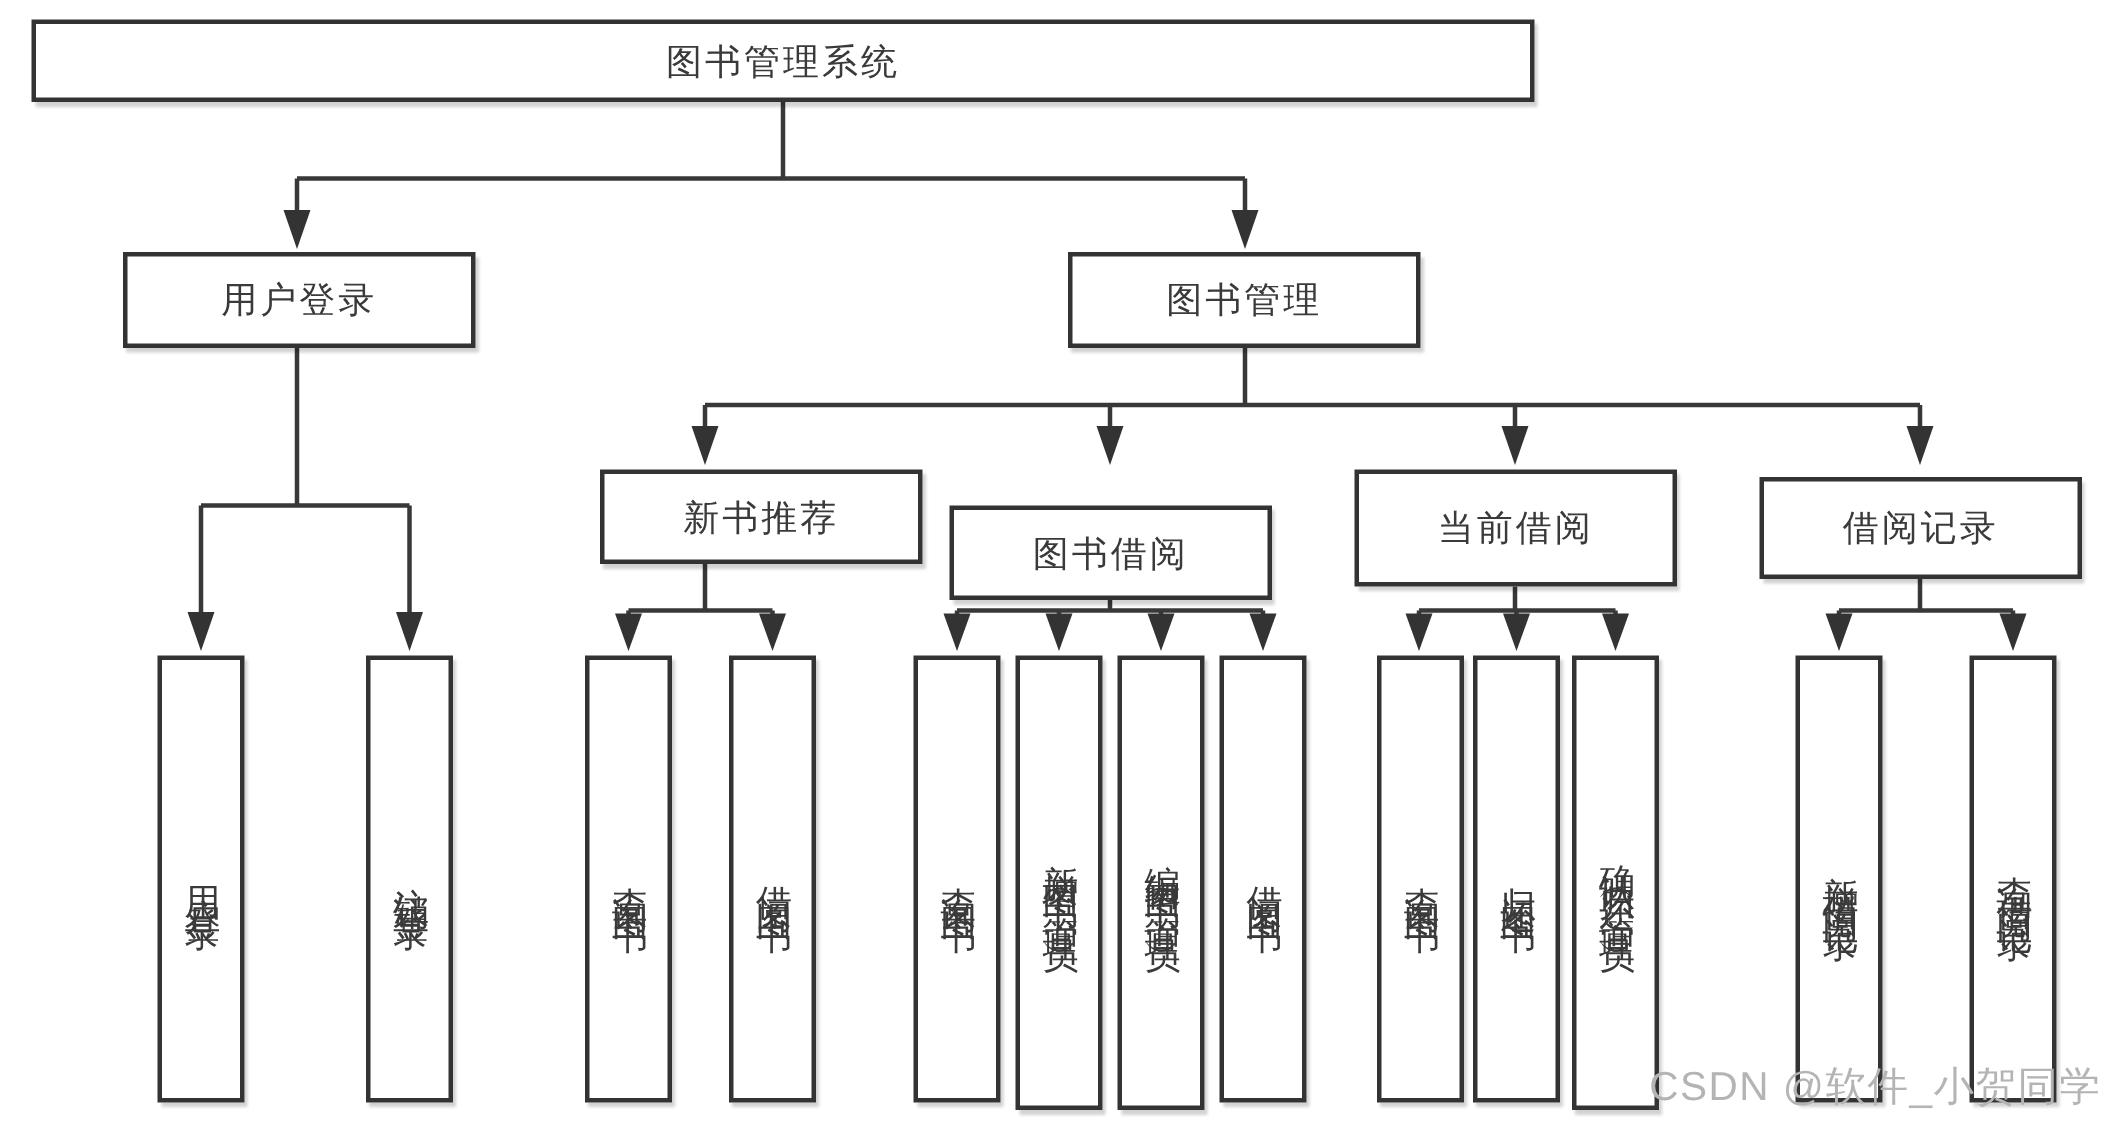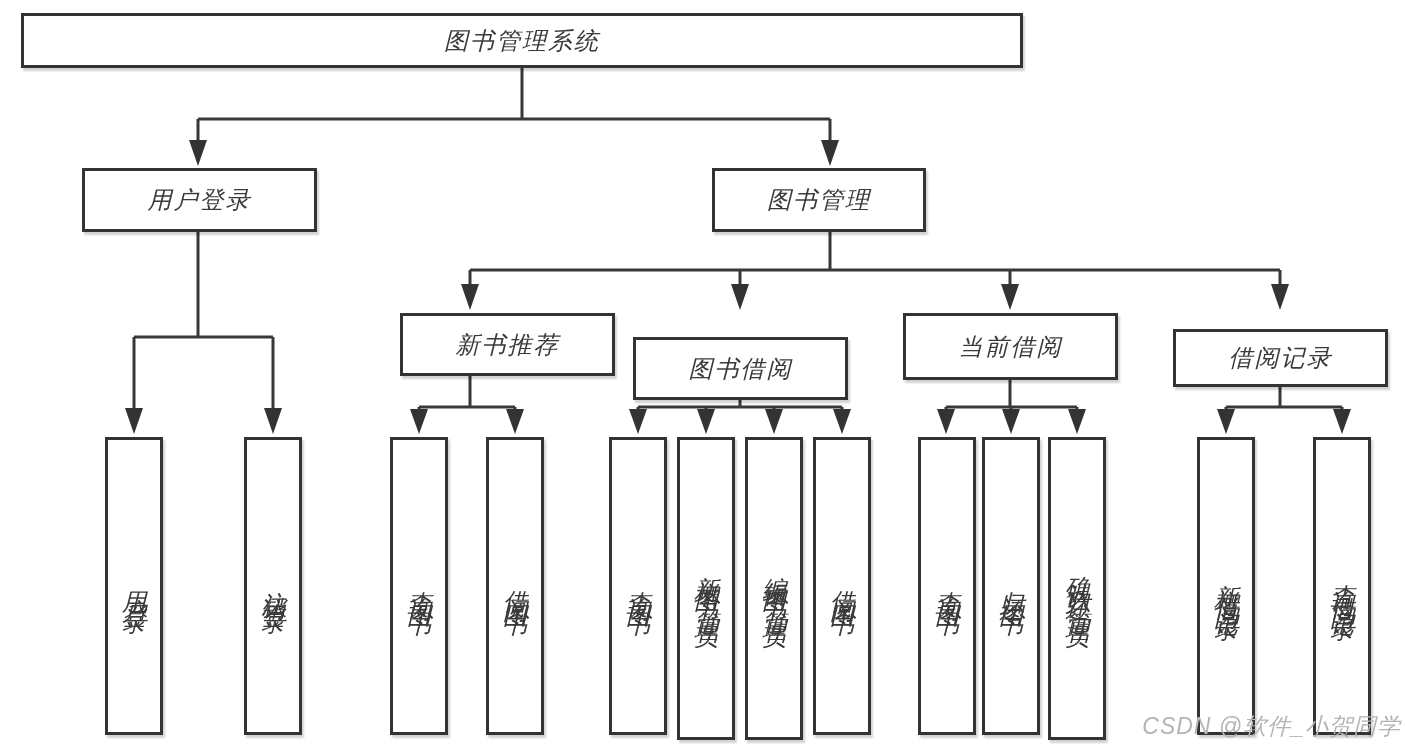--- a/index.html
+++ b/index.html
@@ -1,49 +1,49 @@
 <!DOCTYPE html>
 <html><head>
 <meta charset="utf-8">
 <style>
   html,body{margin:0;padding:0;background:#ffffff;}
   .stage{
     position:relative;width:1405px;height:747px;background:#ffffff;
-    font-family:"Liberation Sans","DejaVu Sans",sans-serif;overflow:hidden;font-style:italic;
+    font-family:"Liberation Sans","DejaVu Sans",sans-serif;overflow:hidden;
   }
   svg.wires{position:absolute;left:0;top:0;z-index:1;}
   .box{
     position:absolute;z-index:2;background:#ffffff;
     border:3px solid #333333;box-sizing:border-box;
     display:flex;align-items:center;justify-content:center;
     color:#3a3a3a;font-size:24px;letter-spacing:2px;
     box-shadow:2px 3px 2px rgba(0,0,0,0.18);
   }
   .leaf{
     writing-mode:vertical-rl;text-orientation:mixed;
     letter-spacing:7px;font-size:24px;line-height:1;
     top:437px;width:58px;height:298px;
   }
   .leaf.tall{height:303px;}
   
   #root      {left:21px;  top:13px;  width:1002px;height:55px;}
   #b-user    {left:82px;  top:168px; width:235px; height:64px;}
-  #b-mgmt    {left:712px; top:168px; width:214px; height:64px;}
+  #b-mgmt    {left:712px; top:168px; width:235px; height:64px;}
   #t-new     {left:363px; top:313px; width:215px; height:63px;margin-left:37px;}
   #t-borrow  {left:633px; top:313px; width:215px; height:63px;margin-top:24px;}
-  #t-current {left:903px; top:313px; width:215px; height:67px;}
-  #t-records {left:1173px;top:329px; width:215px; height:58px;}
+  #t-current {left:903px; top:313px; width:215px; height:78px;}
+  #t-records {left:1173px;top:318px; width:215px; height:68px;}
   #l1 {left:105px;} #l2 {left:244px;}
   #l3 {left:390px;} #l4 {left:486px;}
   #l5 {left:609px;} #l6 {left:677px;} #l7 {left:745px;} #l8 {left:813px;}
   #l9 {left:918px;} #l10{left:982px;} #l11{left:1048px;}
   #l12{left:1197px;} #l13{left:1313px;}
   .watermark{
     position:absolute;right:4px;bottom:5px;z-index:6;
-    color:#b4b4b4;font-size:23px;letter-spacing:1px;pointer-events:none;
+    color:#b4b4b4;font-size:27px;letter-spacing:1px;pointer-events:none;
   }
 </style>
 </head>
 <body>
 
 <div class="stage">
 
   <svg class="wires" width="1405" height="747" viewBox="0 0 1405 747">
     <g stroke="#383838" stroke-width="3" fill="none">
 

